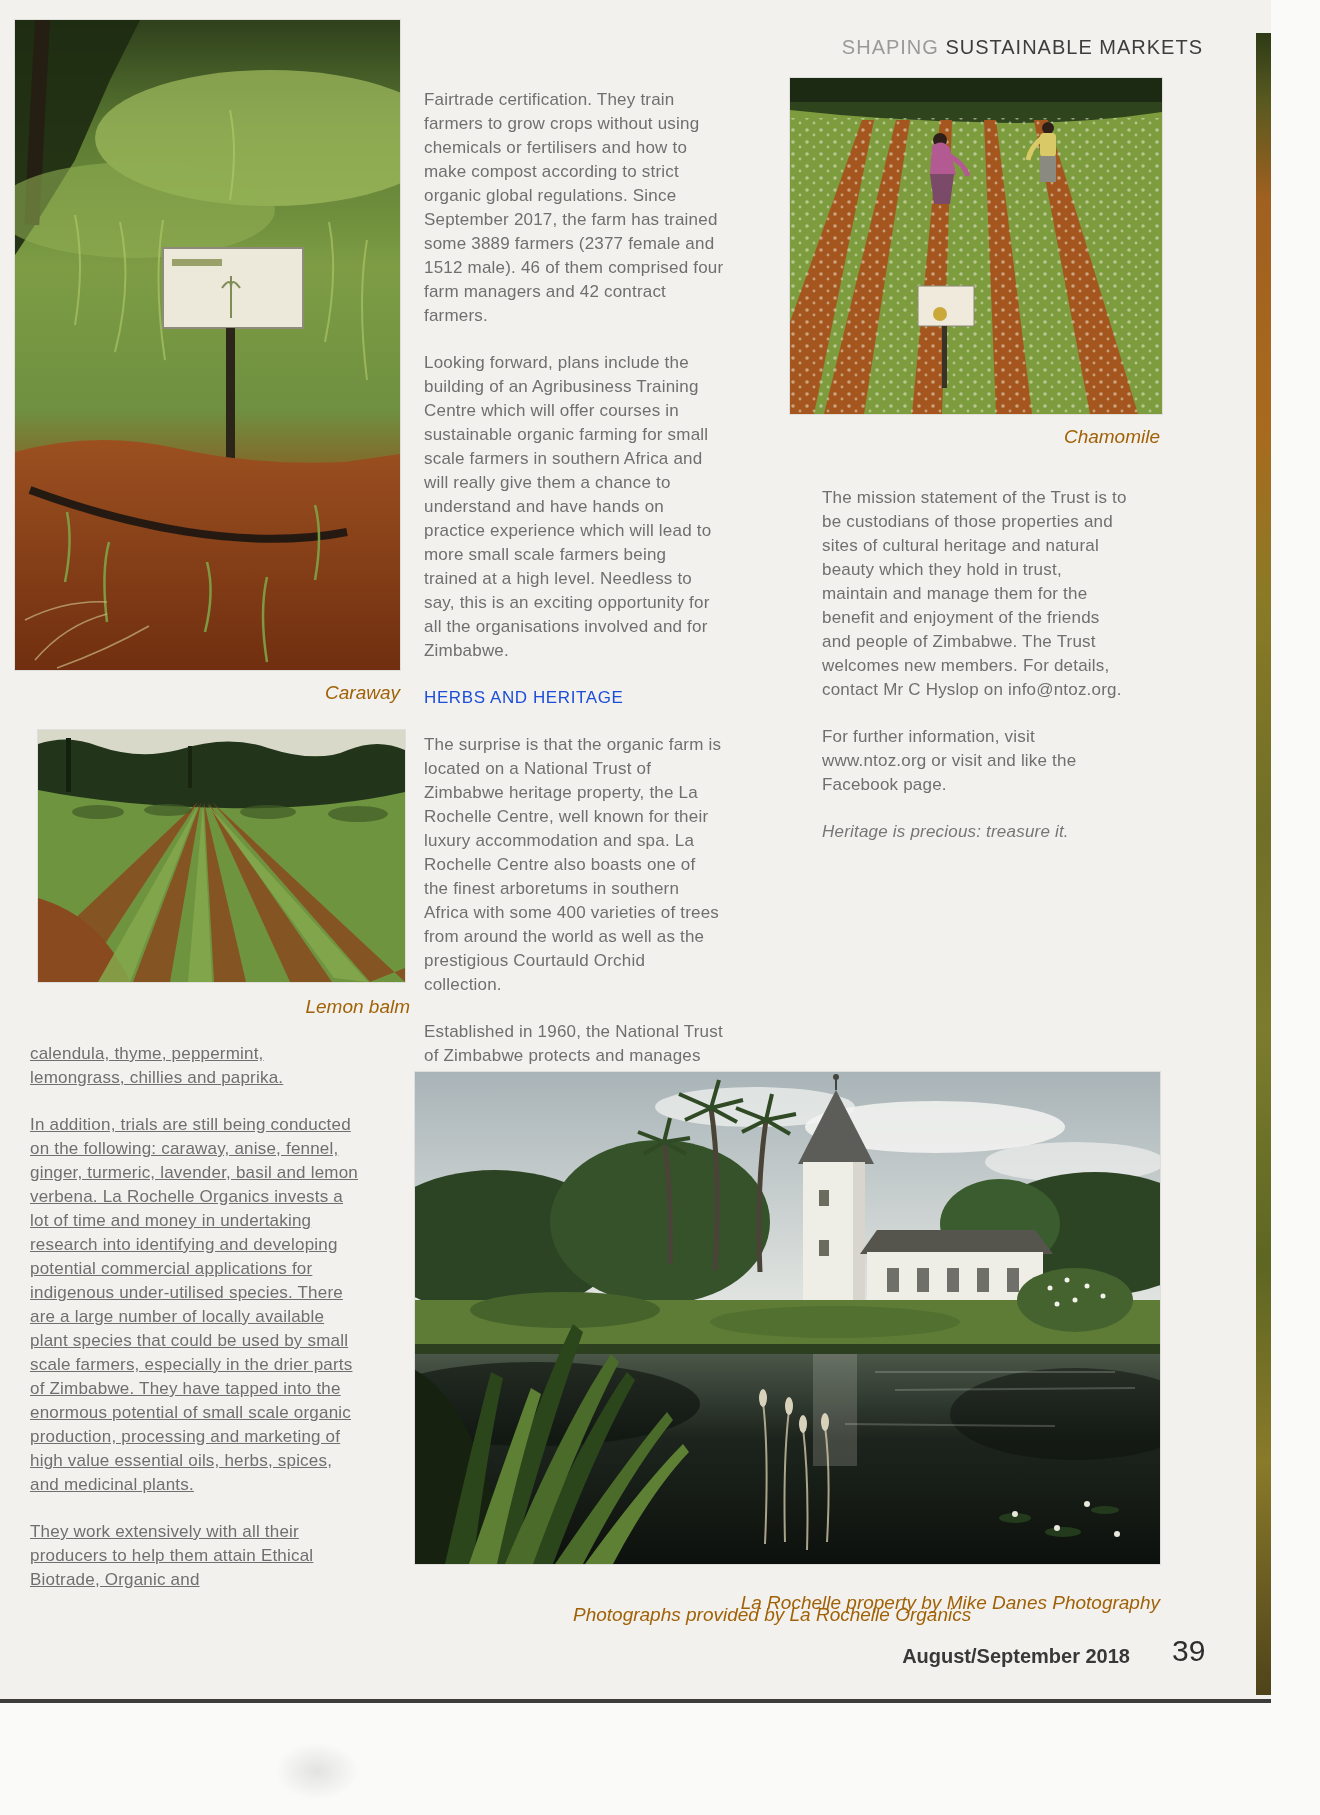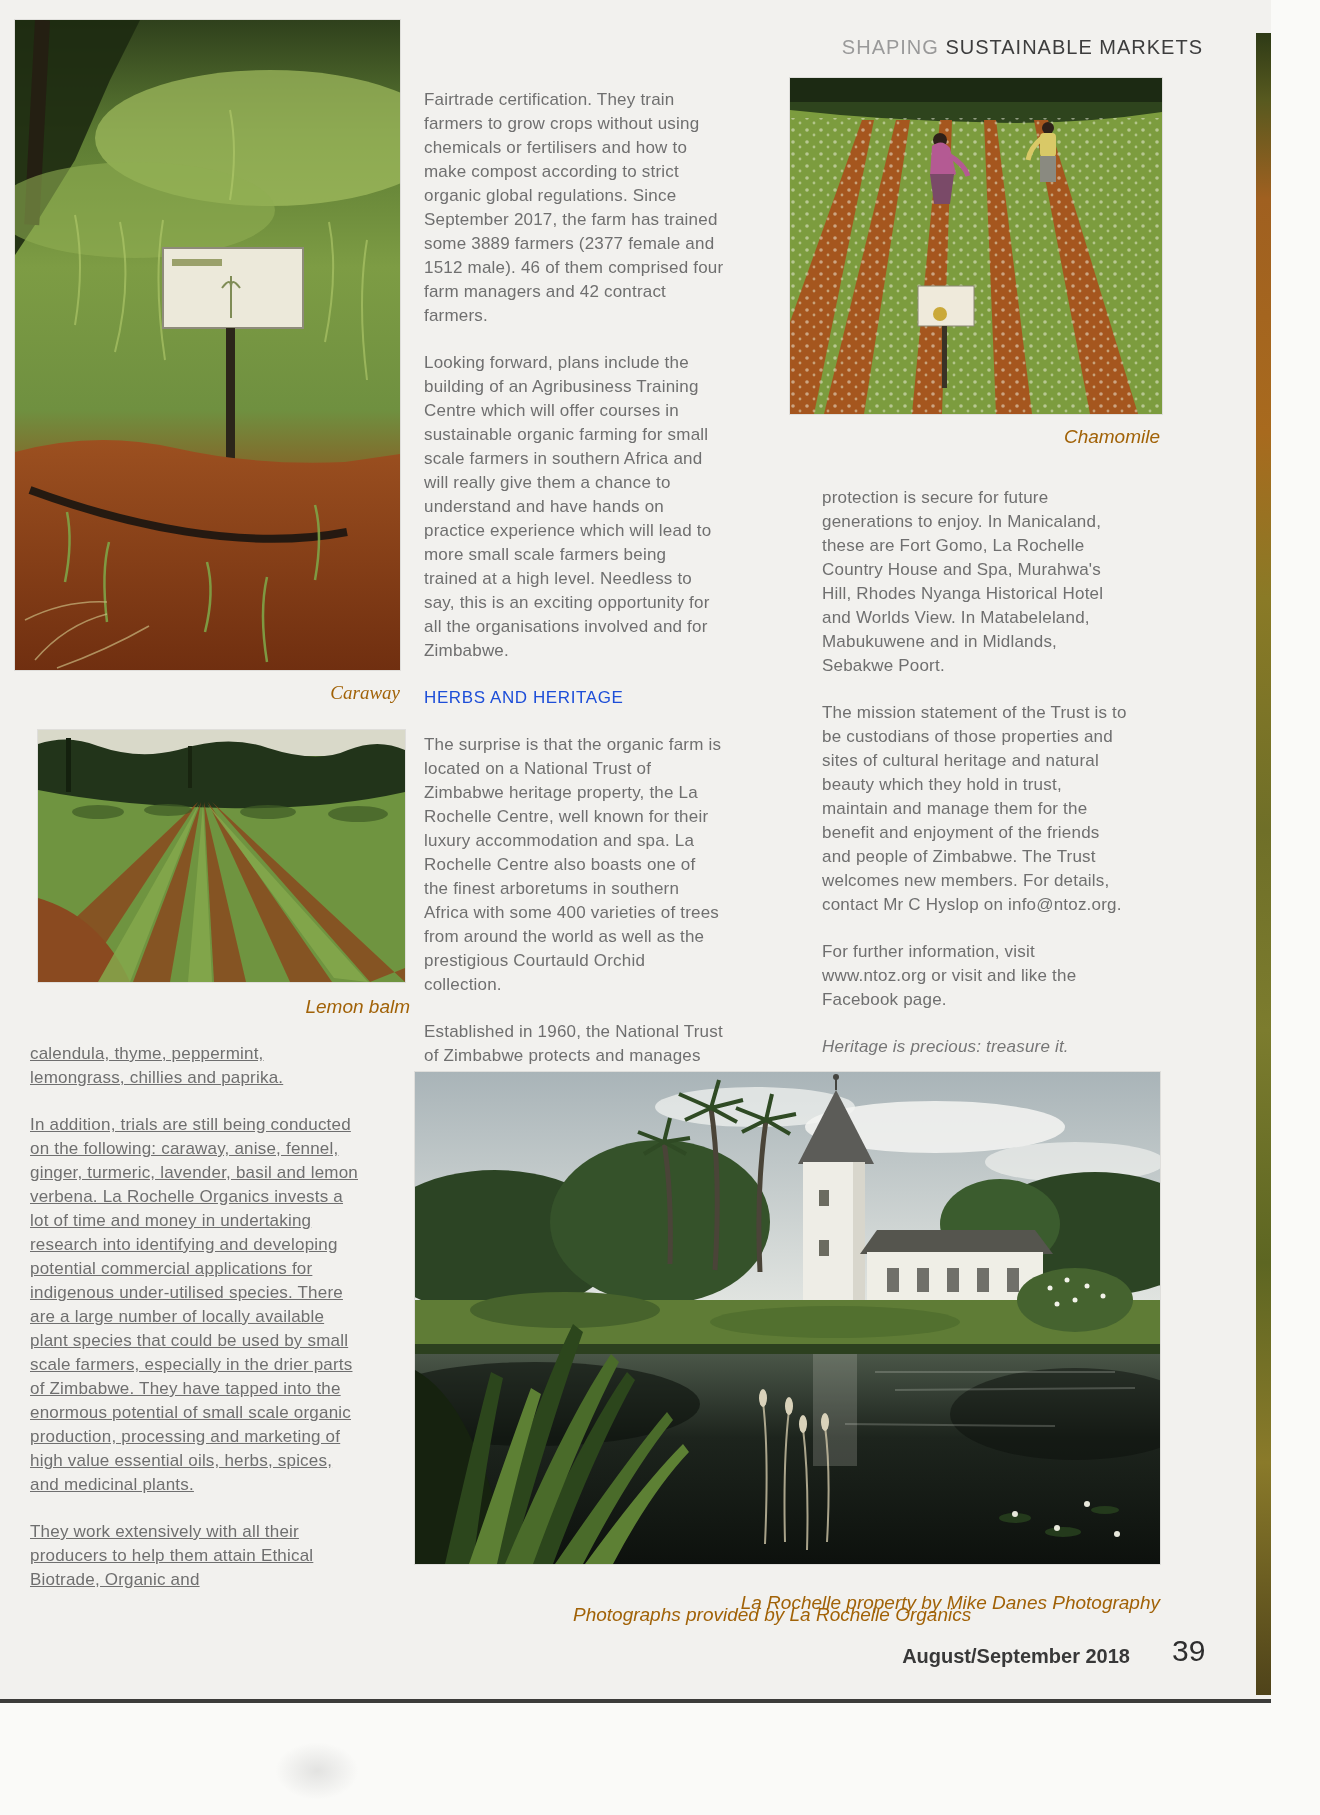--- a/index.html
+++ b/index.html
@@ -43,21 +43,21 @@
   .col-right{left:822px;top:486px;width:308px;}
   .photo{position:absolute;overflow:hidden;box-shadow:0 0 0 1px rgba(0,0,0,0.08);}
   .photo svg{display:block;width:100%;height:100%;}
   .photo-caraway{left:15px;top:20px;width:385px;height:650px;}
   .photo-lemonbalm{left:38px;top:730px;width:367px;height:252px;}
   .photo-chamomile{left:790px;top:78px;width:372px;height:336px;}
   .photo-main{left:415px;top:1072px;width:745px;height:492px;}
   .caption{
     position:absolute;font-style:italic;color:#a16207;font-size:19px;
   }
-  .cap-caraway{left:200px;top:682px;width:200px;text-align:right;font-family:Liberation Serif, serif;}
+  .cap-caraway{left:200px;top:682px;width:200px;text-align:right;}
   .cap-lemonbalm{left:205px;top:996px;width:205px;text-align:right;}
   .cap-chamomile{left:960px;top:426px;width:200px;text-align:right;}
   .cap-main{left:560px;top:1592px;width:600px;text-align:right;}
   .credit{left:573px;top:1604px;width:500px;text-align:left;}
   .footer-issue{
     position:absolute;left:800px;top:1645px;width:330px;text-align:right;
     font-weight:bold;font-size:20px;color:#383838;font-style:normal;
   }
   .footer-page{
     position:absolute;left:1172px;top:1634px;font-size:30px;color:#2e2e2e;font-style:normal;
@@ -200,21 +200,20 @@
 
     <div class="col col-mid">
       <p>Fairtrade certification. They train farmers to grow crops without using chemicals or fertilisers and how to make compost according to strict organic global regulations. Since September 2017, the farm has trained some 3889 farmers (2377 female and 1512 male). 46 of them comprised four farm managers and 42 contract farmers.</p>
       <p>Looking forward, plans include the building of an Agribusiness Training Centre which will offer courses in sustainable organic farming for small scale farmers in southern Africa and will really give them a chance to understand and have hands on practice experience which will lead to more small scale farmers being trained at a high level. Needless to say, this is an exciting opportunity for all the organisations involved and for Zimbabwe.</p>
       <p class="subhead">HERBS AND HERITAGE</p>
       <p>The surprise is that the organic farm is located on a National Trust of Zimbabwe heritage property, the La Rochelle Centre, well known for their luxury accommodation and spa. La Rochelle Centre also boasts one of the finest arboretums in southern Africa with some 400 varieties of trees from around the world as well as the prestigious Courtauld Orchid collection.</p>
       <p>Established in 1960, the National Trust of Zimbabwe protects and manages seven properties which are held in perpetuity so that their future</p>
     </div>
 
     <div class="col col-right">
-      <p>protection is secure for future generations to enjoy. In Manicaland, these are Fort Gomo, La Rochelle Country House and Spa, Murahwa's Hill, Rhodes Nyanga Historical Hotel and Worlds View. In Matabeleland, Mabukuwene and in Midlands, Sebakwe Poort.</p>
       <p>The mission statement of the Trust is to be custodians of those properties and sites of cultural heritage and natural beauty which they hold in trust, maintain and manage them for the benefit and enjoyment of the friends and people of Zimbabwe. The Trust welcomes new members. For details, contact Mr C Hyslop on info@ntoz.org.</p>
       <p>For further information, visit www.ntoz.org or visit and like the Facebook page.</p>
       <p class="tagline">Heritage is precious: treasure it.</p>
     </div>
 
     <div class="photo photo-main">
       <svg viewBox="0 0 745 492" preserveAspectRatio="none">
         <defs>
           <linearGradient id="mp-sky" x1="0" y1="0" x2="0" y2="1">
             <stop offset="0" stop-color="#a9b4b8"></stop>

